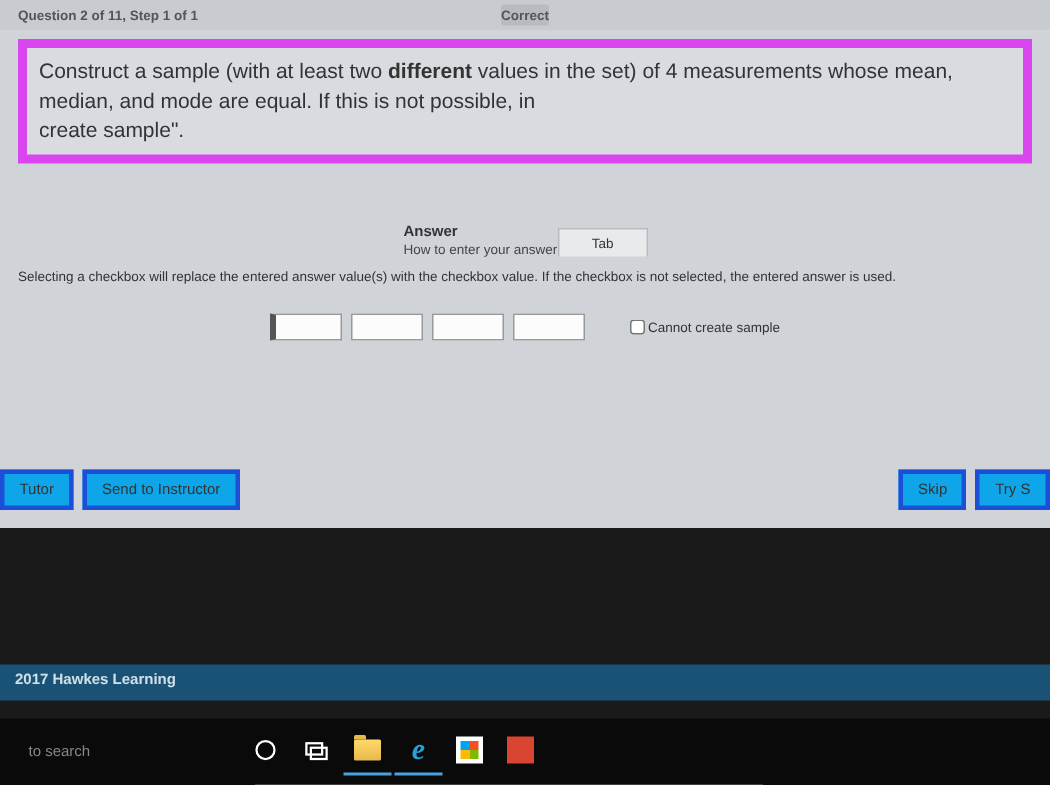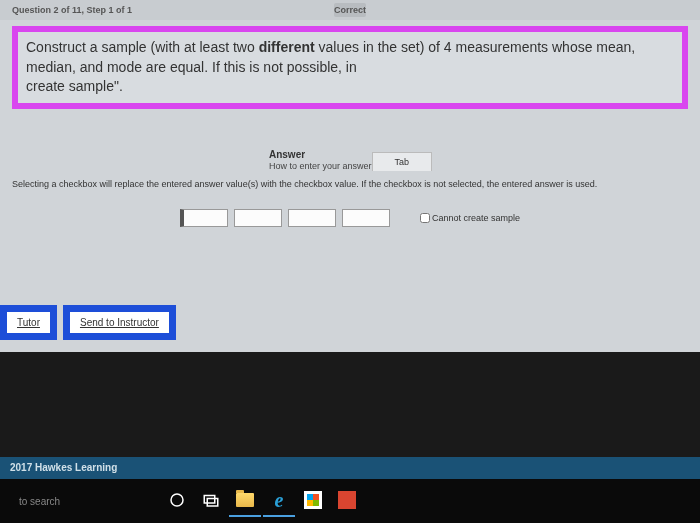--- a/index.html
+++ b/index.html
@@ -25,23 +25,23 @@
     .inputs-row .boxes { display: flex; gap: 6px; }
     .inputs-row .boxes input { width: 48px; height: 18px; border: 1px solid #999; background: #fcfcfc; font-size: 10px; text-align: center; }
     .inputs-row .boxes input.first { border-left: 4px solid #555; }
     .chk-wrap { display: flex; align-items: center; gap: 2px; font-size: 9px; color: #333; margin-left: 20px; }
     .chk-wrap input { width: 10px; height: 10px; }
     
     .bottom-btns { position: absolute; bottom: 12px; left: 0; right: 0; padding: 0 0; display: flex; justify-content: space-between; }
     .btn-group { display: flex; gap: 6px; }
     .btn-group.left { margin-left: 0; }
     .btn-group.right { margin-right: 0; }
-    .ui-btn { background: #ffffff; border: 7px solid #1d4ed8; padding: 5px 10px; font-size: 10px; color: #333; cursor: pointer; text-decoration: underline; }
+    .ui-btn { background: #0ea5e9; border: 3px solid #1d4ed8; padding: 5px 10px; font-size: 10px; color: #333; cursor: pointer; }
     
-    .footer-brand { position: absolute; top: 457px; left: 0; right: 0; height: 24px; background: #1a5276; color: #d0e0e8; font-size: 10px; padding: 5px 10px; font-weight: bold; }
+    .footer-brand { position: absolute; top: 443px; left: 0; right: 0; height: 24px; background: #1a5276; color: #d0e0e8; font-size: 10px; padding: 5px 10px; font-weight: bold; }
     
     .taskbar { position: absolute; bottom: 0; left: 0; right: 0; height: 44px; background: #0a0a0a; display: flex; align-items: center; padding: 0 9px; gap: 2px; }
     .search-area { color: #888; font-size: 10px; padding: 0 10px; width: 150px; }
     .tb-icon { width: 32px; height: 32px; display: flex; align-items: center; justify-content: center; color: #fff; font-size: 14px; border-bottom: 2px solid transparent; }
     .tb-icon.active { border-bottom-color: #4aa0e0; }
     .tb-icon svg { width: 18px; height: 18px; }
     .folder-ico { background: linear-gradient(#ffd96b,#e8b84a); width: 18px; height: 14px; border-radius: 1px; position: relative; }
     .folder-ico::before { content:''; position:absolute; top:-3px; left:0; width:8px; height:3px; background:#e8b84a; border-radius:1px 1px 0 0; }
     .edge-ico { color: #2a9fd6; font-family: Georgia, serif; font-weight: bold; font-size: 20px; font-style: italic; }
     .store-ico { width:18px; height:18px; background:#fff; position:relative; }
@@ -85,20 +85,24 @@
         <span>Cannot create sample</span>
       </label>
     </div>
   </div>
 
   <div class="bottom-btns">
     <div class="btn-group left">
       <button class="ui-btn">Tutor</button>
       <button class="ui-btn">Send to Instructor</button>
     </div>
+    <div class="btn-group right">
+      <button class="ui-btn">Skip</button>
+      <button class="ui-btn">Try S</button>
+    </div>
   </div>
 
 </div>
 
 <div class="footer-brand">
   <span>2017 Hawkes Learning</span>
 </div>
 
 <div class="taskbar">
   <div class="search-area">

